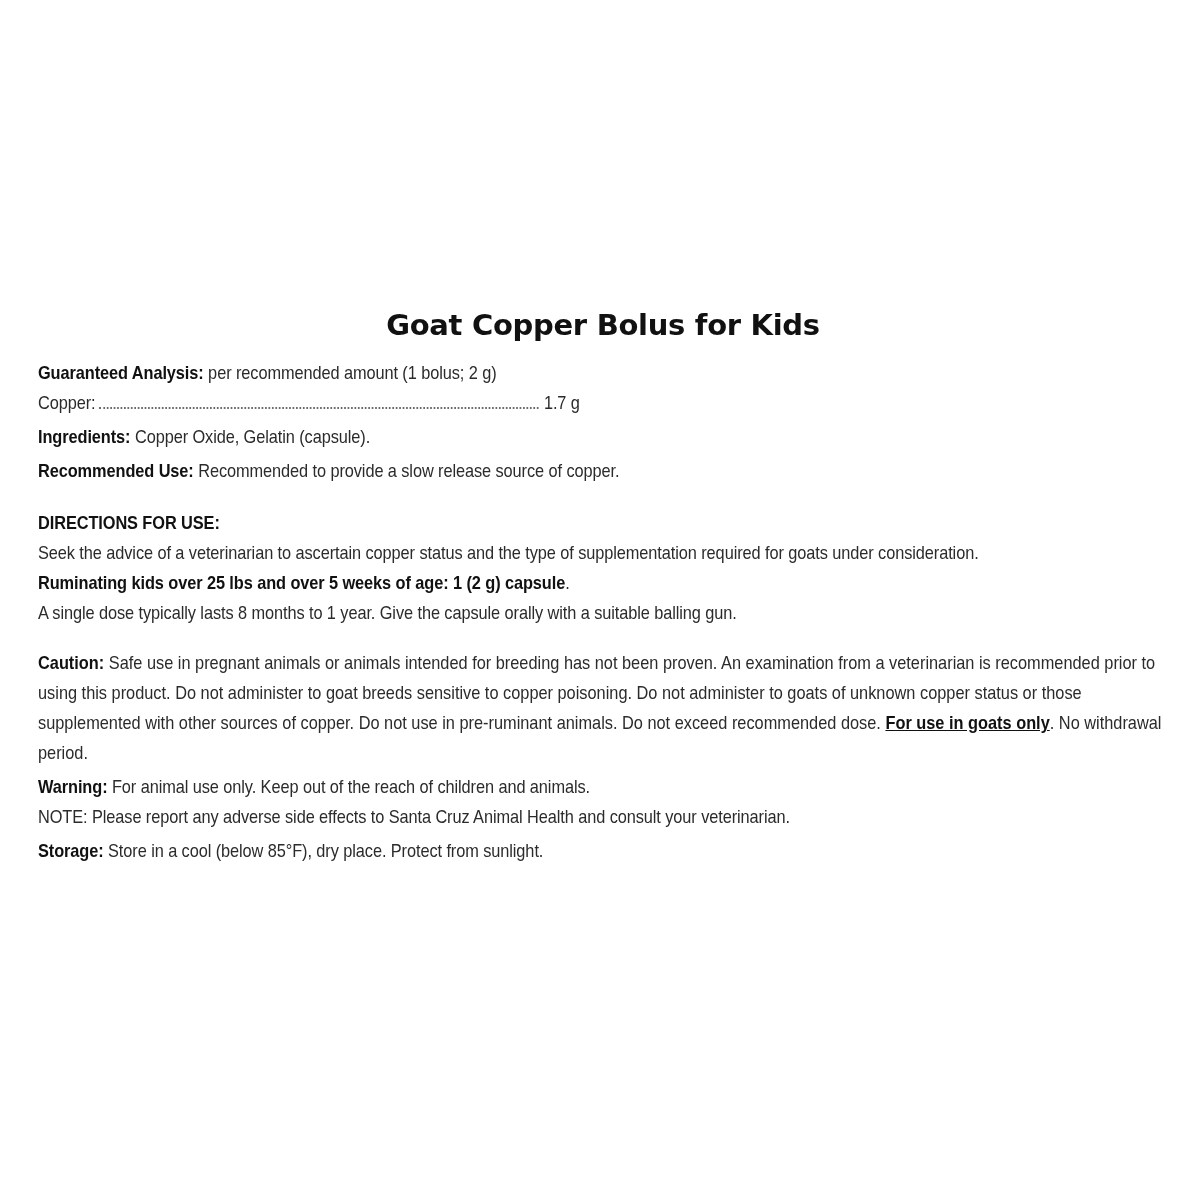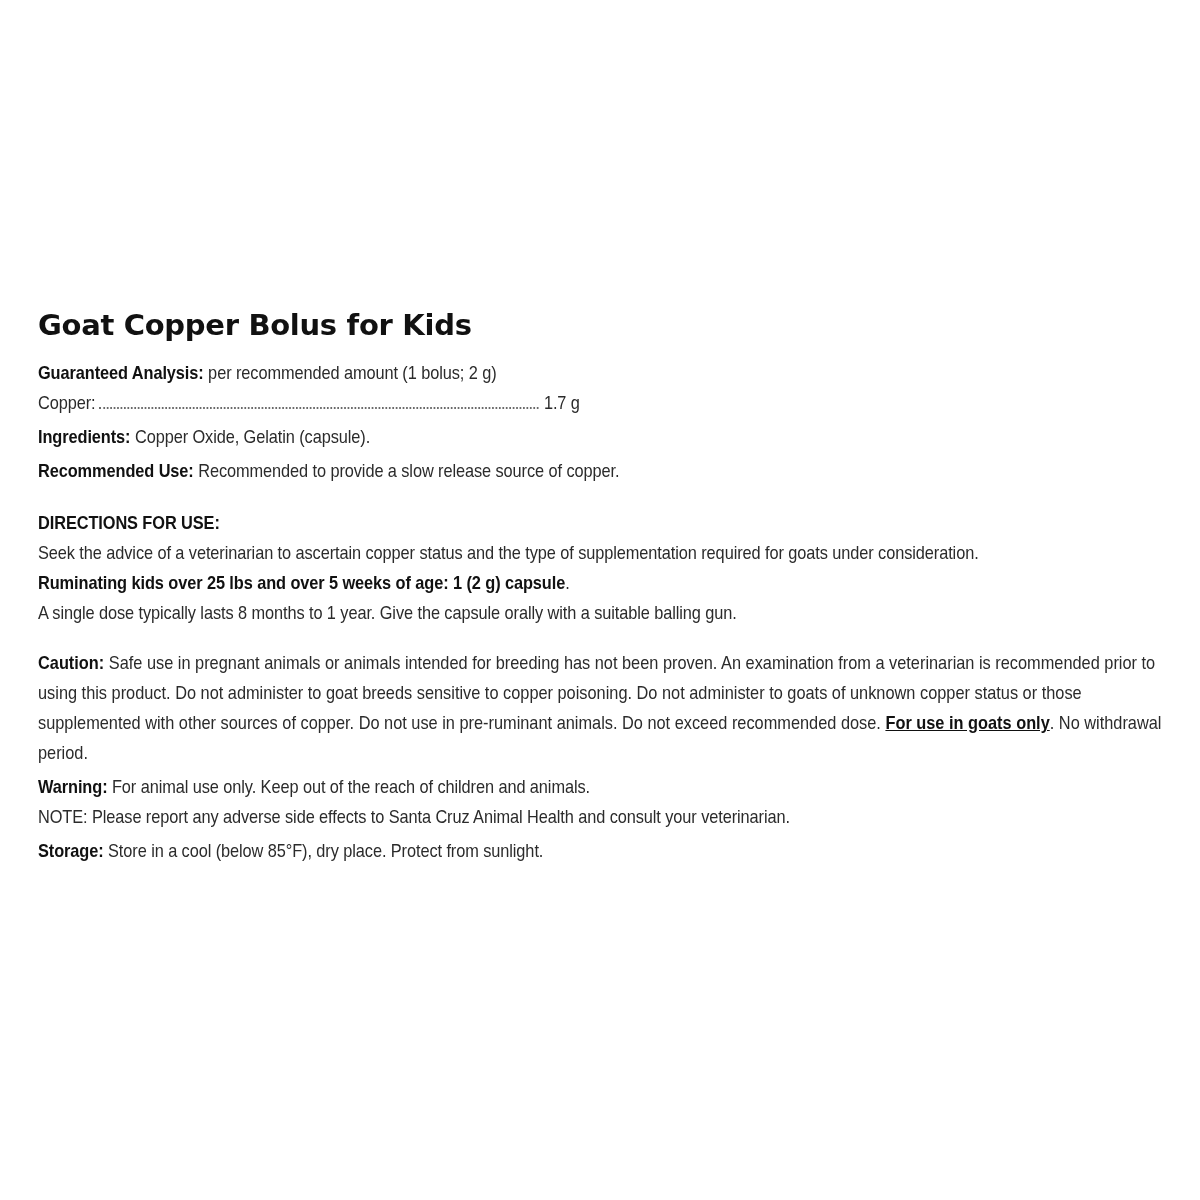--- a/index.html
+++ b/index.html
@@ -22,20 +22,21 @@
     width: 1130px;
   }
   .title {
     font-family: "DejaVu Sans", sans-serif;
     font-weight: bold;
     font-size: 29px;
     color: #111111;
     margin: 0 0 14px 0;
     letter-spacing: -0.3px;
     line-height: 38px;
+    text-align: center;
   }
   .line {
     font-size: 19px;
     line-height: 30px;
     white-space: nowrap;
     transform: scaleX(0.86);
     transform-origin: left center;
     letter-spacing: -0.1px;
   }
   .wrap-line {

